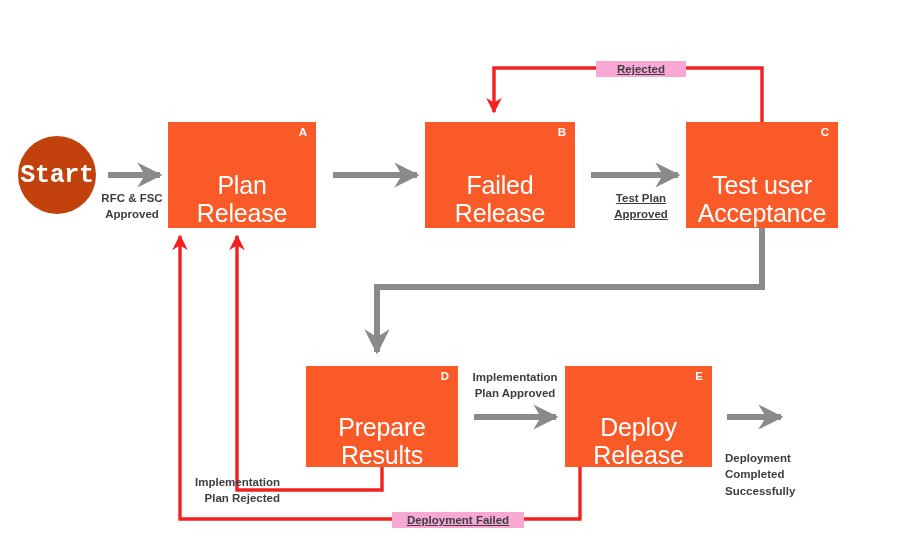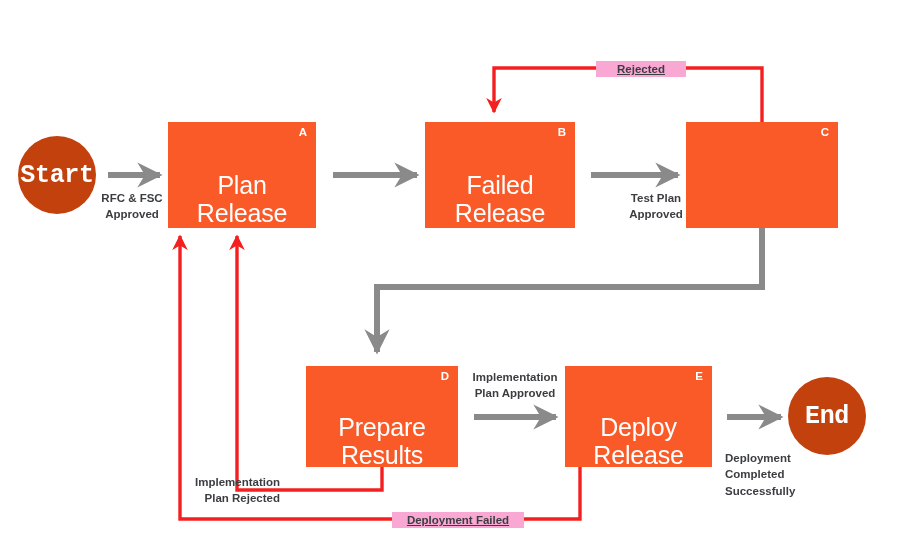--- a/index.html
+++ b/index.html
@@ -141,43 +141,42 @@
   </div>
 
   <div class="node-box" style="left:425px; top:122px; width:150px; height:106px;">
     <div class="node-tag">B</div>
     <div class="node-title">Failed
 Release</div>
   </div>
 
   <div class="node-box" style="left:686px; top:122px; width:152px; height:106px;">
     <div class="node-tag">C</div>
+    <div class="node-title">Test user
+Acceptance</div>
   </div>
 
   <div class="node-box" style="left:306px; top:366px; width:152px; height:101px;">
     <div class="node-tag">D</div>
     <div class="node-title">Prepare
 Results</div>
   </div>
 
   <div class="node-box" style="left:565px; top:366px; width:147px; height:101px;">
     <div class="node-tag">E</div>
     <div class="node-title">Deploy
 Release</div>
   </div>
 
-  <div class="node-circle" style="left:788px; top:377px; width:78px; height:78px;">
-    <div class="node-title">End</div>
-  </div>
 
   <div class="edge-label center" style="left:86px; top:190px; width:92px;">RFC &amp; FSC
 Approved</div>
 
 
-  <div class="edge-label center" style="left:610px; top:190px; width:92px;">Test Plan
+  <div class="edge-label center" style="left:595px; top:190px; width:92px;text-decoration:underline;">Test Plan
 Approved</div>
 
   <div class="edge-label center onwhite" style="left:596px; top:61px; width:78px;">Rejected</div>
 
 
   <div class="edge-label center" style="left:460px; top:369px; width:110px;">Implementation
 Plan Approved</div>
 
   <div class="edge-label right" style="left:165px; top:474px; width:115px;">Implementation
 Plan Rejected</div>

